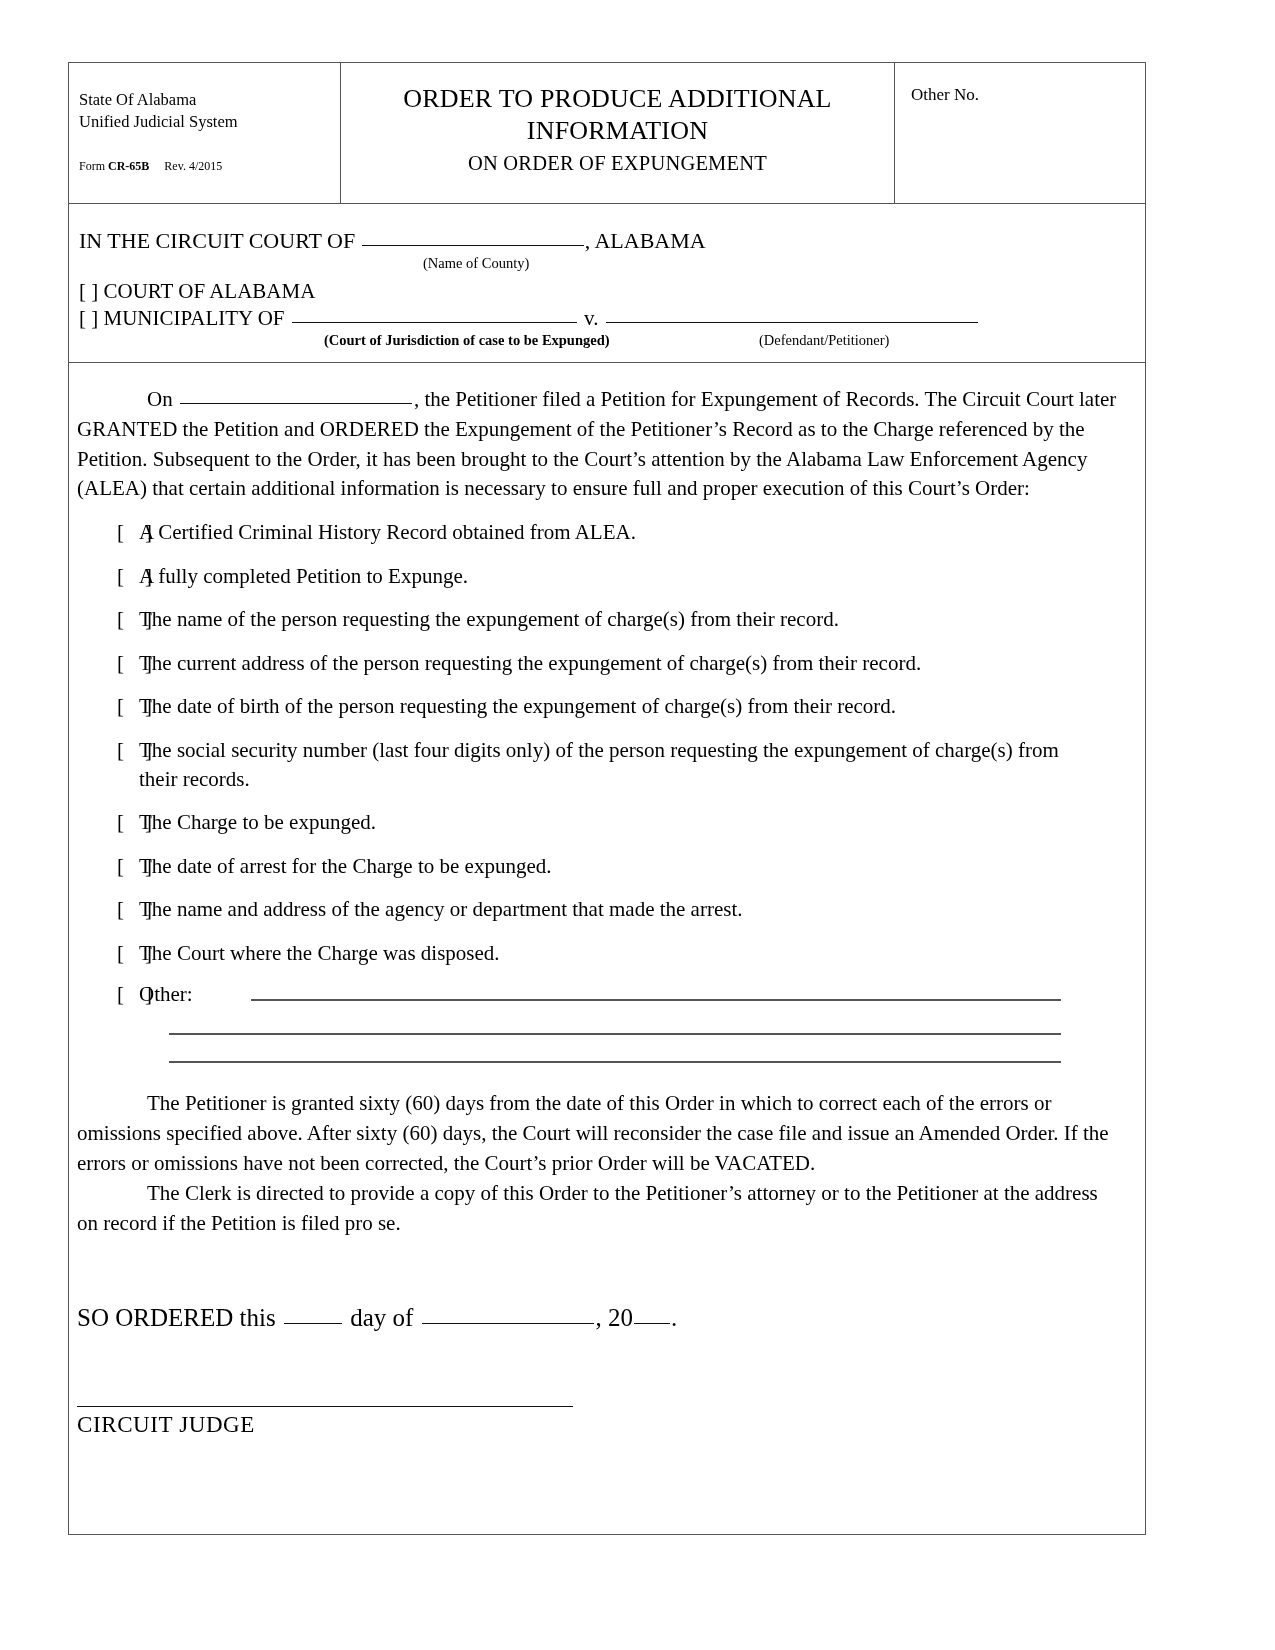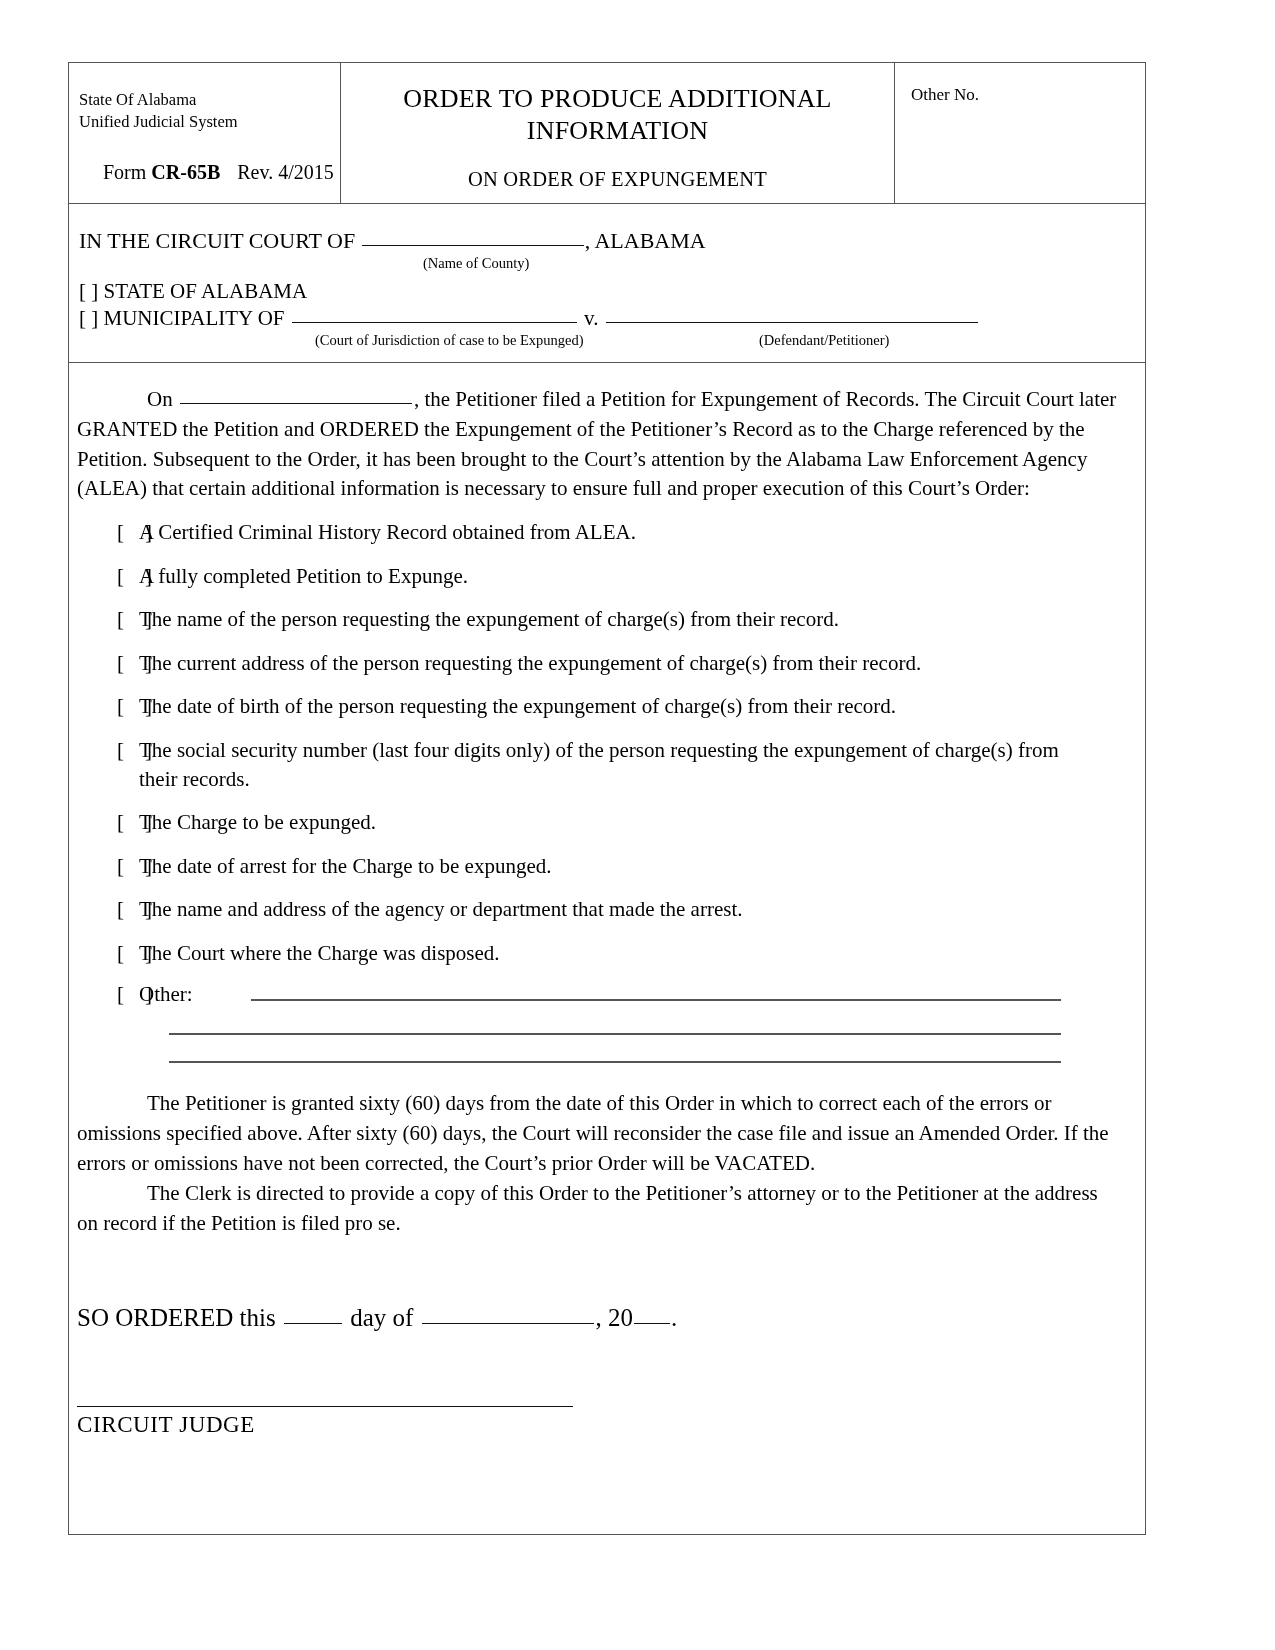--- a/index.html
+++ b/index.html
@@ -46,23 +46,22 @@
     padding: 26px 0 8px 10px;
     border-right: 1.5px solid #555;
     font-size: 16.5px;
     line-height: 1.32;
   }
   .hdr-left .ln {
     white-space: nowrap;
   }
   .hdr-left .formline {
     margin-top: 26px;
-    font-size: 20px;
-    white-space: nowrap;
-    margin-left: 24px;
+    font-size: 12px;
+    white-space: nowrap;
   }
   .hdr-left .formline b {
     font-weight: bold;
   }
   .hdr-left .formline .rev {
     margin-left: 12px;
   }
 
   .hdr-center {
     flex: 1;
@@ -71,21 +70,21 @@
     text-align: center;
     border-right: 1.5px solid #555;
   }
   .hdr-title {
     font-size: 26px;
     line-height: 1.22;
     letter-spacing: 0.2px;
   }
   .hdr-sub1 {
     font-size: 20.5px;
-    margin-top: 22px;
+    margin-top: 6px;
     letter-spacing: 0.2px;
   }
   .hdr-sub2 {
     font-size: 15.5px;
     margin-top: 4px;
   }
 
   .hdr-right {
     width: 250px;
     box-sizing: border-box;
@@ -139,21 +138,21 @@
     border-bottom: 1.6px solid #111;
     vertical-align: 2px;
     margin: 0 2px;
   }
   .cap-sublabels {
     font-size: 14.5px;
     margin-top: 1px;
     position: relative;
     height: 20px;
   }
-  .cap-sublabels .s1 { position: absolute; left: 236px; }
+  .cap-sublabels .s1 { position: absolute; left: 245px; font-weight: bold; }
   .cap-sublabels .s2 { position: absolute; left: 680px; }
 
   
   .body-band {
     padding: 22px 22px 40px 8px;
     box-sizing: border-box;
     min-height: 1100px;
   }
 
   .intro {
@@ -295,21 +294,21 @@
 
     <div class="caption-band">
 
       <div class="cap-line1">
         <span>IN THE CIRCUIT COURT OF</span>
         <span class="blank"></span><span>, ALABAMA</span>
       </div>
       <div class="cap-county-label">(Name of County)</div>
 
       <div class="cap-line2">
-        <span>[    ] STATE OF ALABAMA</span>
+        <span>[    ] COURT OF ALABAMA</span>
       </div>
 
       <div class="cap-line3">
         <span>[    ] MUNICIPALITY OF</span>
         <span class="blank-court"></span>
         <span>v.</span>
         <span class="blank-def"></span>
       </div>
 
       <div class="cap-sublabels">

